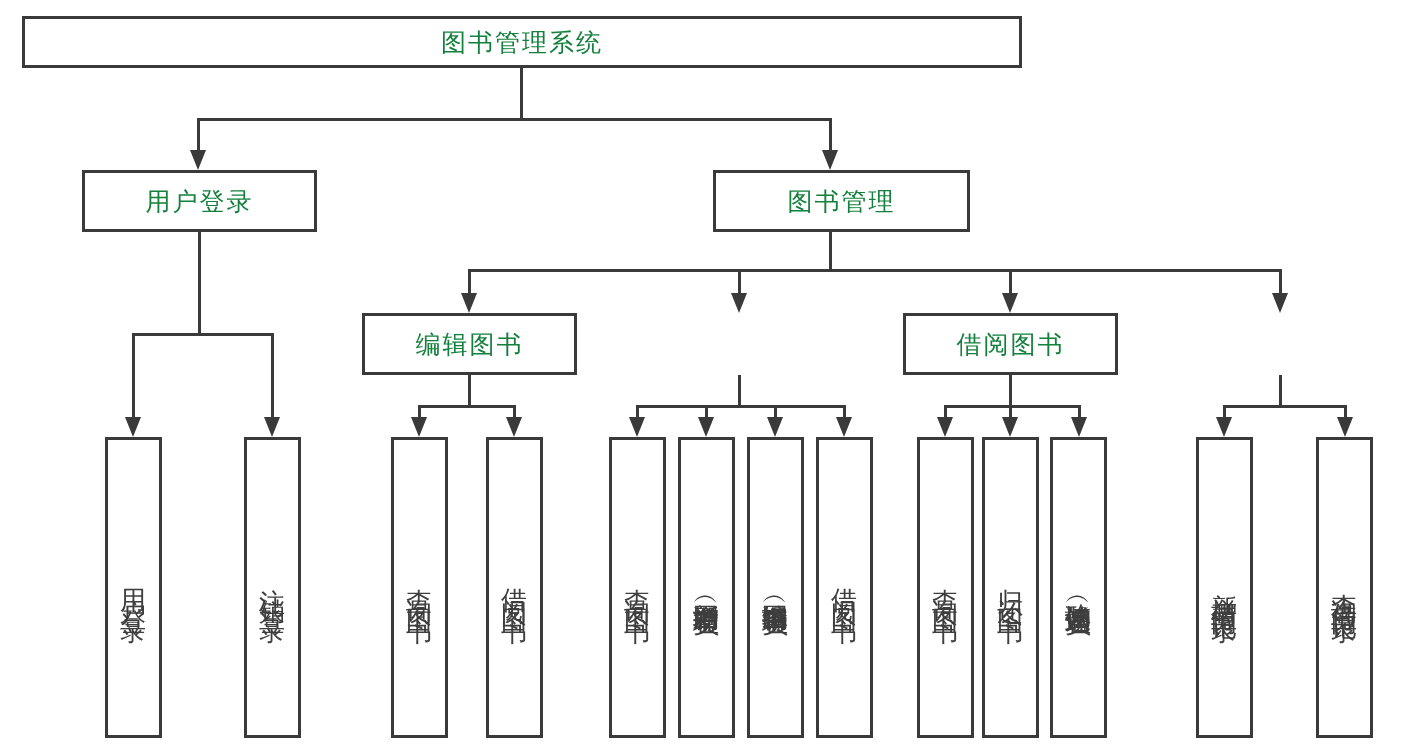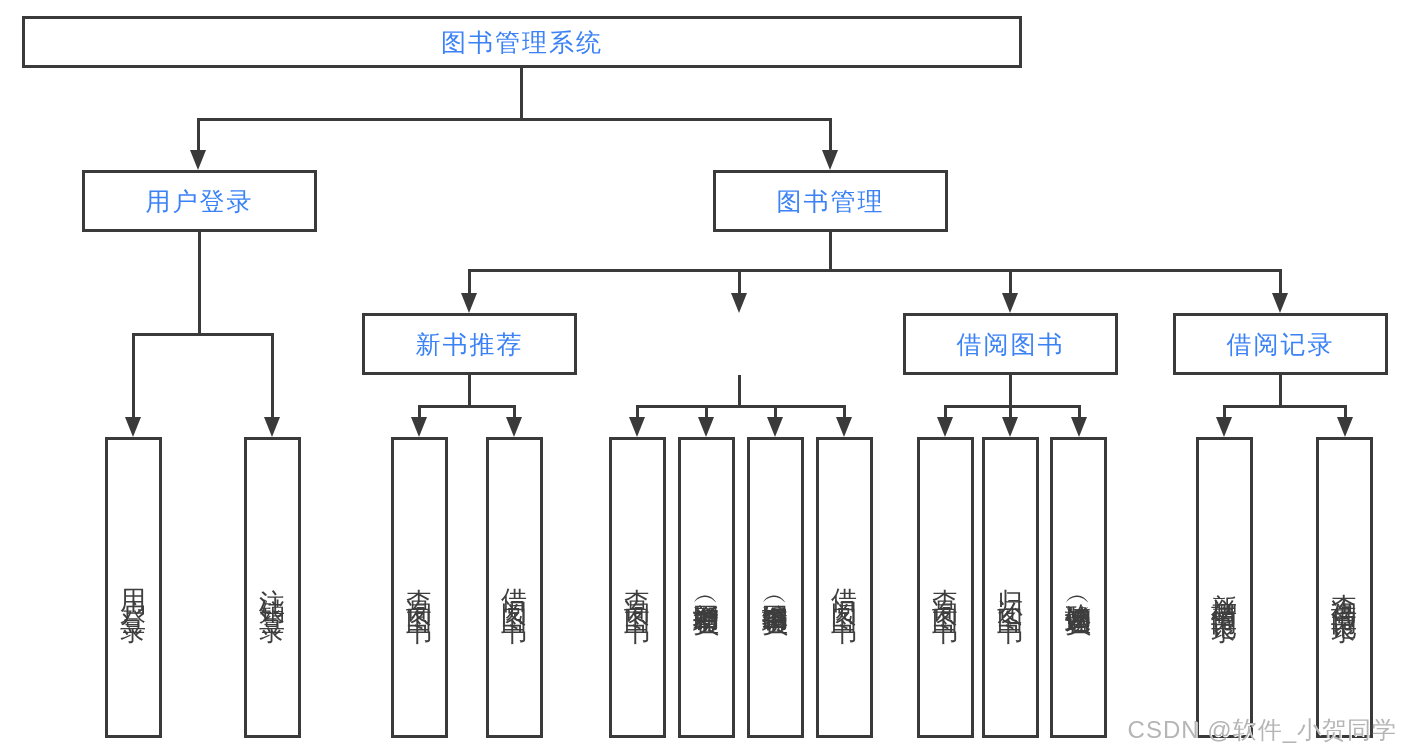--- a/index.html
+++ b/index.html
@@ -10,21 +10,21 @@
     font-family:"Liberation Sans", sans-serif;
     overflow:hidden;
   }
   
   .node{
     position:absolute;
     box-sizing:border-box;
     border:3px solid #3a3a3a;
     background:#ffffff;
     display:flex;align-items:center;justify-content:center;
-    color:#3b82f6;
+    color:#15803d;
     font-size:25px;
     letter-spacing:2px;
     white-space:nowrap;
   }
   .leaf{
     position:absolute;
     box-sizing:border-box;
     border:3px solid #3a3a3a;
     background:#ffffff;
     width:57px;height:301px;
@@ -73,21 +73,21 @@
   <div class="vl" style="left:520px;top:68px;height:52px;"></div>
   <div class="hl" style="left:197px;top:118px;width:635px;"></div>
   <div class="vl" style="left:197px;top:118px;height:34px;"></div>
   <div class="arr" style="left:190px;top:150px;"></div>
   <div class="vl" style="left:829px;top:118px;height:34px;"></div>
   <div class="arr" style="left:822px;top:150px;"></div>
 
   <div class="node" style="left:82px;top:170px;width:235px;height:62px;">
     <span>用户登录</span>
   </div>
-  <div class="node" style="left:713px;top:170px;width:235px;height:62px;">
+  <div class="node" style="left:713px;top:170px;width:257px;height:62px;">
     <span>图书管理</span>
   </div>
 
   <div class="vl" style="left:198px;top:232px;height:104px;"></div>
   <div class="hl" style="left:132px;top:333px;width:142px;"></div>
   <div class="vl" style="left:132px;top:333px;height:85px;"></div>
   <div class="arr" style="left:125px;top:417px;"></div>
   <div class="vl" style="left:271px;top:333px;height:85px;"></div>
   <div class="arr" style="left:264px;top:417px;"></div>
 
@@ -96,27 +96,24 @@
   <div class="vl" style="left:468px;top:269px;height:25px;"></div>
   <div class="arr" style="left:461px;top:293px;"></div>
   <div class="vl" style="left:738px;top:269px;height:25px;"></div>
   <div class="arr" style="left:731px;top:293px;"></div>
   <div class="vl" style="left:1009px;top:269px;height:25px;"></div>
   <div class="arr" style="left:1002px;top:293px;"></div>
   <div class="vl" style="left:1279px;top:269px;height:25px;"></div>
   <div class="arr" style="left:1272px;top:293px;"></div>
 
   <div class="node" style="left:362px;top:313px;width:215px;height:62px;">
-    <span>新书推荐</span>
+    <span>编辑图书</span>
   </div>
   <div class="node" style="left:903px;top:313px;width:215px;height:62px;">
     <span>借阅图书</span>
-  </div>
-  <div class="node" style="left:1173px;top:313px;width:215px;height:62px;">
-    <span>借阅记录</span>
   </div>
 
   <div class="vl" style="left:468px;top:375px;height:33px;"></div>
   <div class="hl" style="left:418px;top:405px;width:98px;"></div>
   <div class="vl" style="left:418px;top:405px;height:13px;"></div>
   <div class="arr" style="left:411px;top:417px;"></div>
   <div class="vl" style="left:513px;top:405px;height:13px;"></div>
   <div class="arr" style="left:506px;top:417px;"></div>
 
   <div class="vl" style="left:738px;top:375px;height:33px;"></div>
@@ -183,15 +180,14 @@
     <span>确认归还（管理员）</span>
   </div>
 
   <div class="leaf ls-mid" style="left:1196px;">
     <span>新增借阅记录</span>
   </div>
   <div class="leaf ls-mid" style="left:1316px;">
     <span>查询借阅记录</span>
   </div>
 
-  <div class="watermark">CSDN @软件_小贺同学</div>
 
 </div>
 
 </body></html>

